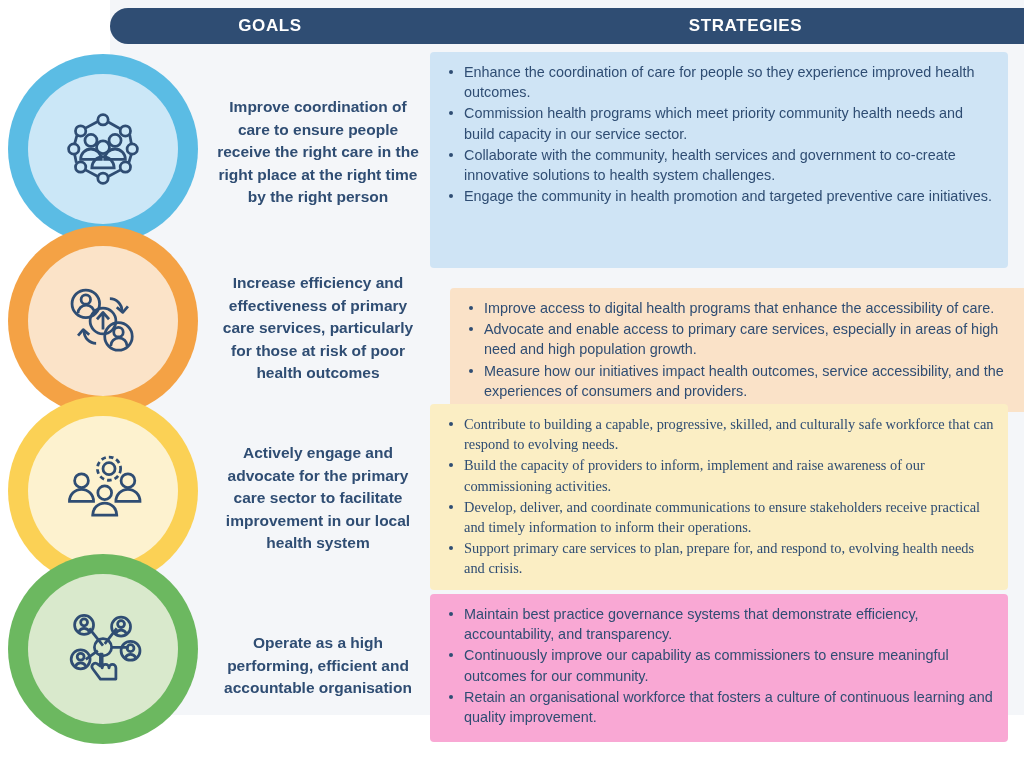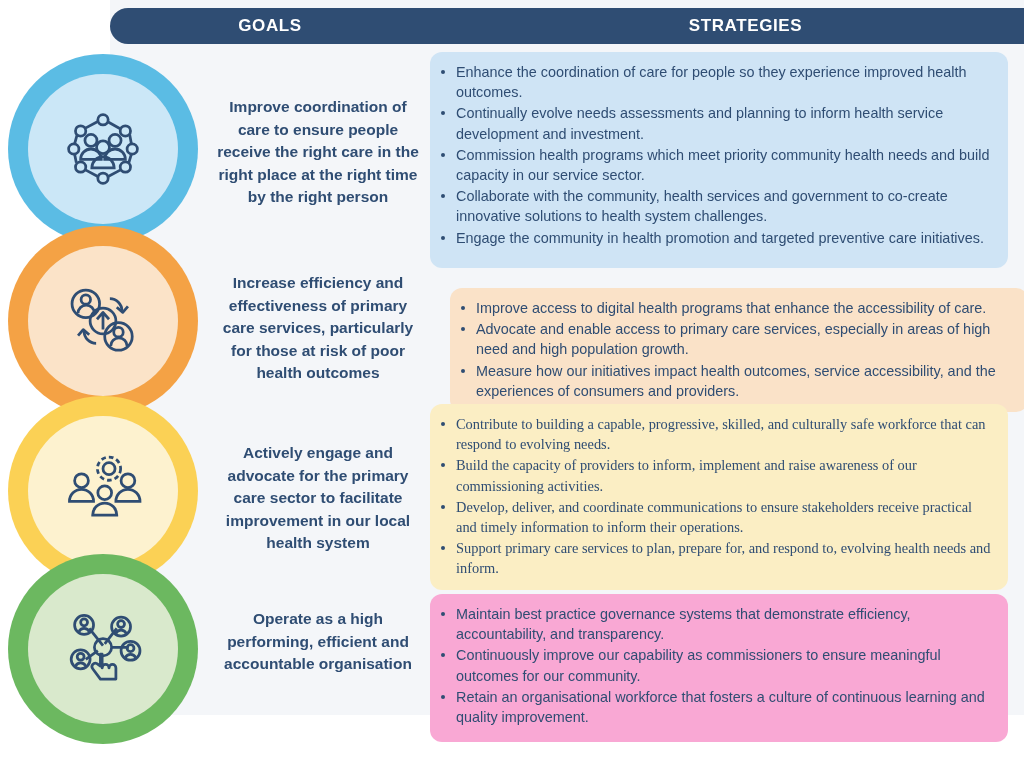--- a/index.html
+++ b/index.html
@@ -53,27 +53,27 @@
 
   
   .goal-text {
     position: absolute; left: 212px; width: 212px;
     text-align: center; color: #2f4d73;
     font-weight: bold; font-size: 15.5px; line-height: 22.5px;
   }
   .g0 { top: 52px; }
   .g1 { top: 228px; }
   .g2 { top: 398px; }
-  .g3 { top: 564px; }
+  .g3 { top: 588px; }
 
   
   .panel {
     position: absolute; left: 430px; width: 578px;
-    border-radius: 12px;
-    padding: 10px 14px 10px 0;
+    border-radius: 4px;
+    padding: 10px 14px 10px 8px;
   }
   .p0 { top: 8px;   min-height: 216px; background: #cfe4f5; }
   .p1 { top: 244px; min-height: 112px; background: #fae2c8; margin-left: 20px; }
   .p2 { top: 360px; min-height: 170px; background: #fbeec4; font-family: Liberation Serif, serif; }
   .p3 { top: 550px; min-height: 148px; background: #d6e8c7; }
 
   .panel ul { list-style: none; }
   .panel li {
     position: relative;
     color: #2f4d73;
@@ -190,39 +190,38 @@
     </div>
 
     <div class="goal-text g0">Improve coordination of care to ensure people receive the right care in the right place at the right time by the right person</div>
     <div class="goal-text g1">Increase efficiency and effectiveness of primary care services, particularly for those at risk of poor health outcomes</div>
     <div class="goal-text g2">Actively engage and advocate for the primary care sector to facilitate improvement in our local health system</div>
     <div class="goal-text g3">Operate as a high performing, efficient and accountable organisation</div>
 
     <div class="panel p0" style="background: rgb(207, 228, 245);">
       <ul>
           <li>Enhance the coordination of care for people so they experience improved health outcomes.</li>
-          <li>Continually evolve needs assessments and planning to inform health service development and investment.</li>
           <li>Commission health programs which meet priority community health needs and build capacity in our service sector.</li>
           <li>Collaborate with the community, health services and government to co-create innovative solutions to health system challenges.</li>
           <li>Engage the community in health promotion and targeted preventive care initiatives.</li>
         </ul>
     </div>
     <div class="panel p1" style="background: rgb(250, 226, 200);">
       <ul>
           <li>Improve access to digital health programs that enhance the accessibility of care.</li>
           <li>Advocate and enable access to primary care services, especially in areas of high need and high population growth.</li>
           <li>Measure how our initiatives impact health outcomes, service accessibility, and the experiences of consumers and providers.</li>
         </ul>
     </div>
     <div class="panel p2" style="background: rgb(251, 238, 196);">
       <ul>
           <li>Contribute to building a capable, progressive, skilled, and culturally safe workforce that can respond to evolving needs.</li>
           <li>Build the capacity of providers to inform, implement and raise awareness of our commissioning activities.</li>
           <li>Develop, deliver, and coordinate communications to ensure stakeholders receive practical and timely information to inform their operations.</li>
-          <li>Support primary care services to plan, prepare for, and respond to, evolving health needs and inform.</li>
+          <li>Support primary care services to plan, prepare for, and respond to, evolving health needs and crisis.</li>
         </ul>
     </div>
     <div class="panel p3" style="background: #f9a8d4;">
       <ul>
           <li>Maintain best practice governance systems that demonstrate efficiency, accountability, and transparency.</li>
           <li>Continuously improve our capability as commissioners to ensure meaningful outcomes for our community.</li>
           <li>Retain an organisational workforce that fosters a culture of continuous learning and quality improvement.</li>
         </ul>
     </div>
 

